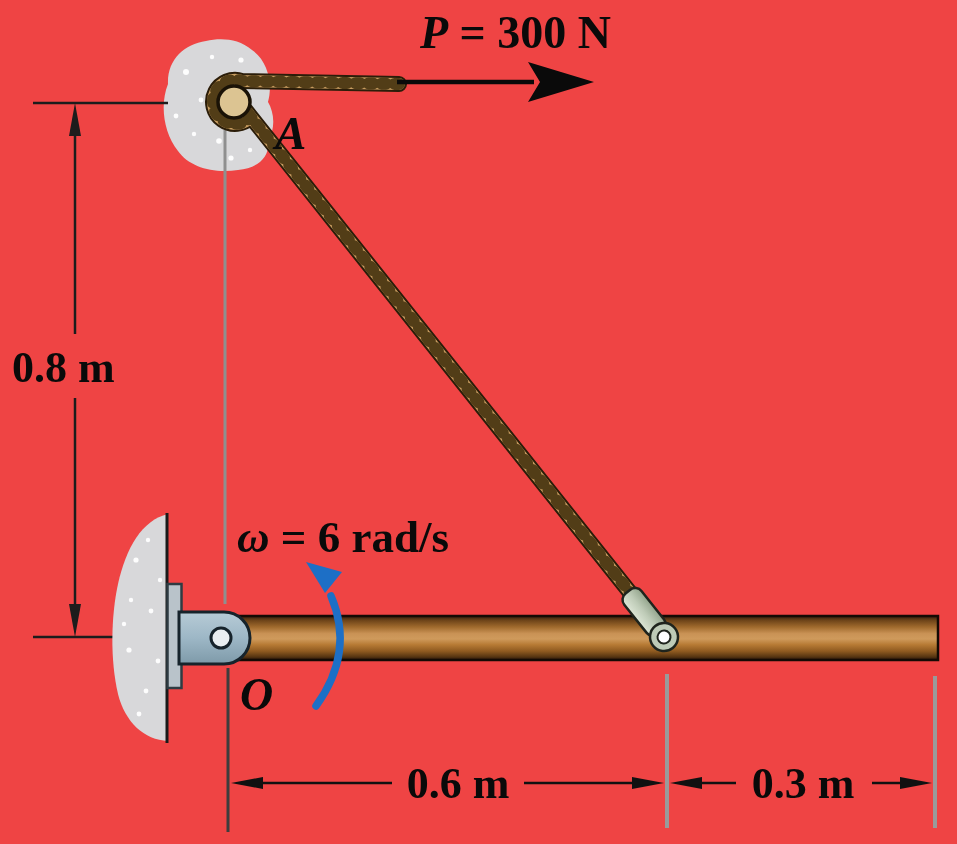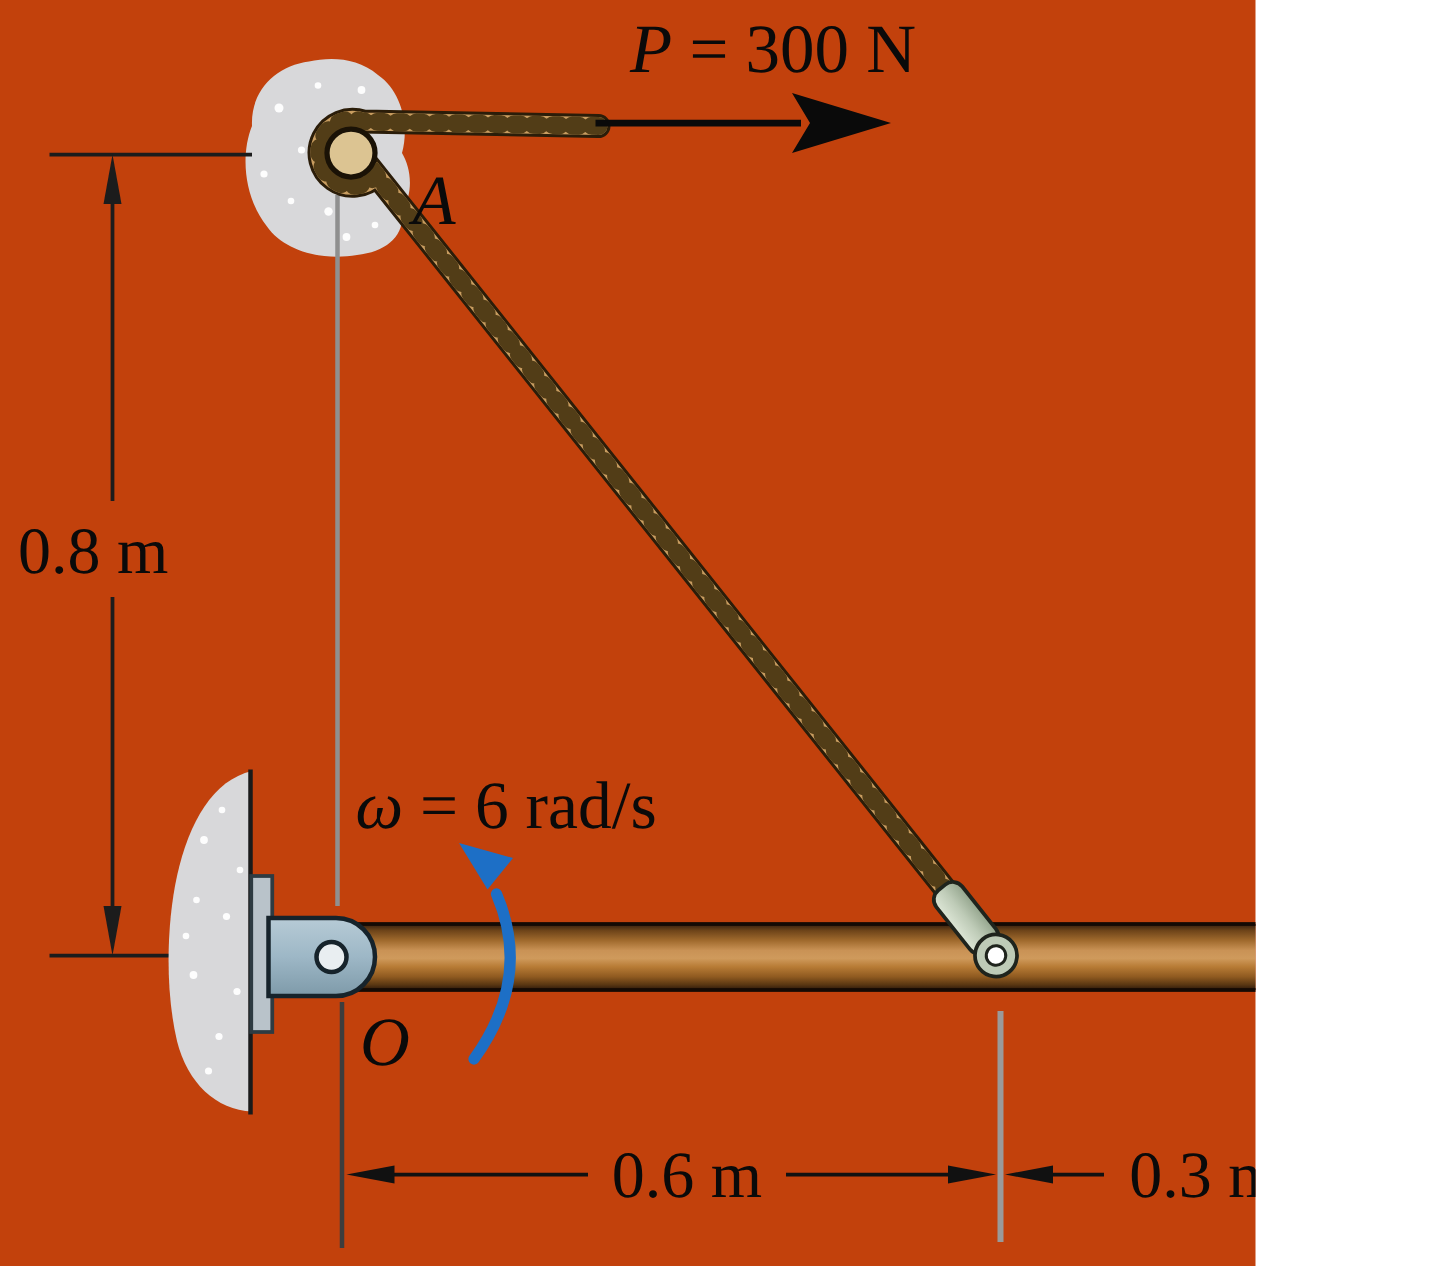--- a/index.html
+++ b/index.html
@@ -1,22 +1,23 @@
 <!DOCTYPE html>
 <html><head>
 <meta charset="utf-8">
 <style>
   html, body { margin: 0; padding: 0; background: #ffffff; }
   .canvas {
     position: relative;
-    width: 837px;
+    width: 957px;
     height: 844px;
-    background: #c2410c;
+    background: #ef4444;
     overflow: hidden;
     font-family: "Liberation Serif", serif;
+    font-weight: bold;
   }
   svg { display: block; }
   .lbl {
     font-family: "Liberation Serif", serif;
     fill: #0a0a0a;
   }
   .it { font-style: italic; }
 </style>
 </head>
 <body>

